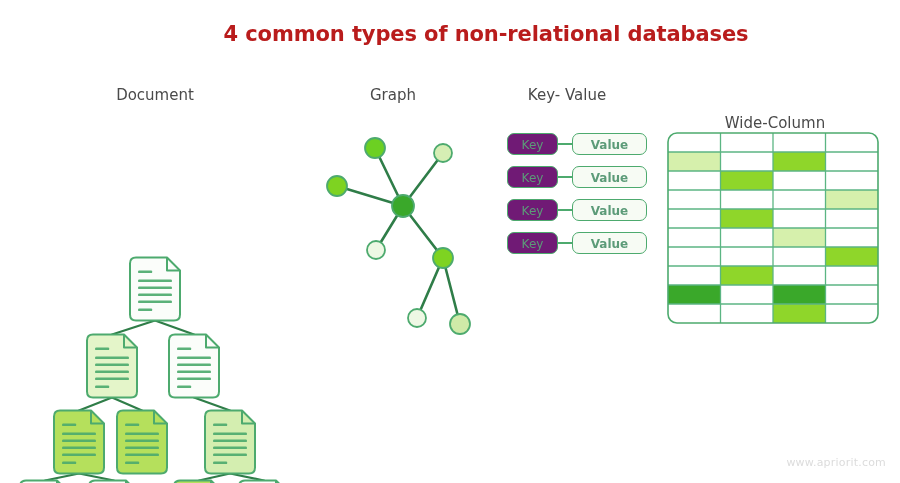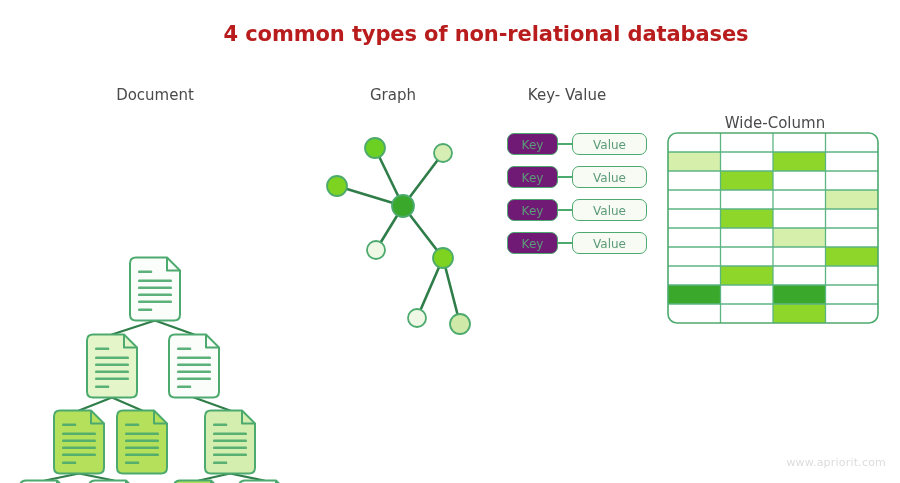--- a/index.html
+++ b/index.html
@@ -75,20 +75,21 @@
   }
   .kv-key {
     left: 0;
     width: 51px;
     background: #701a75;
   }
   .kv-value {
     left: 65px;
     width: 75px;
     background: #f7fbf4;
+    font-weight: bold;
   }
   .kv-link {
     position: absolute;
     left: 51px;
     top: 10px;
     width: 14px;
     height: 2.2px;
     background: #4daa6e;
   }
 

